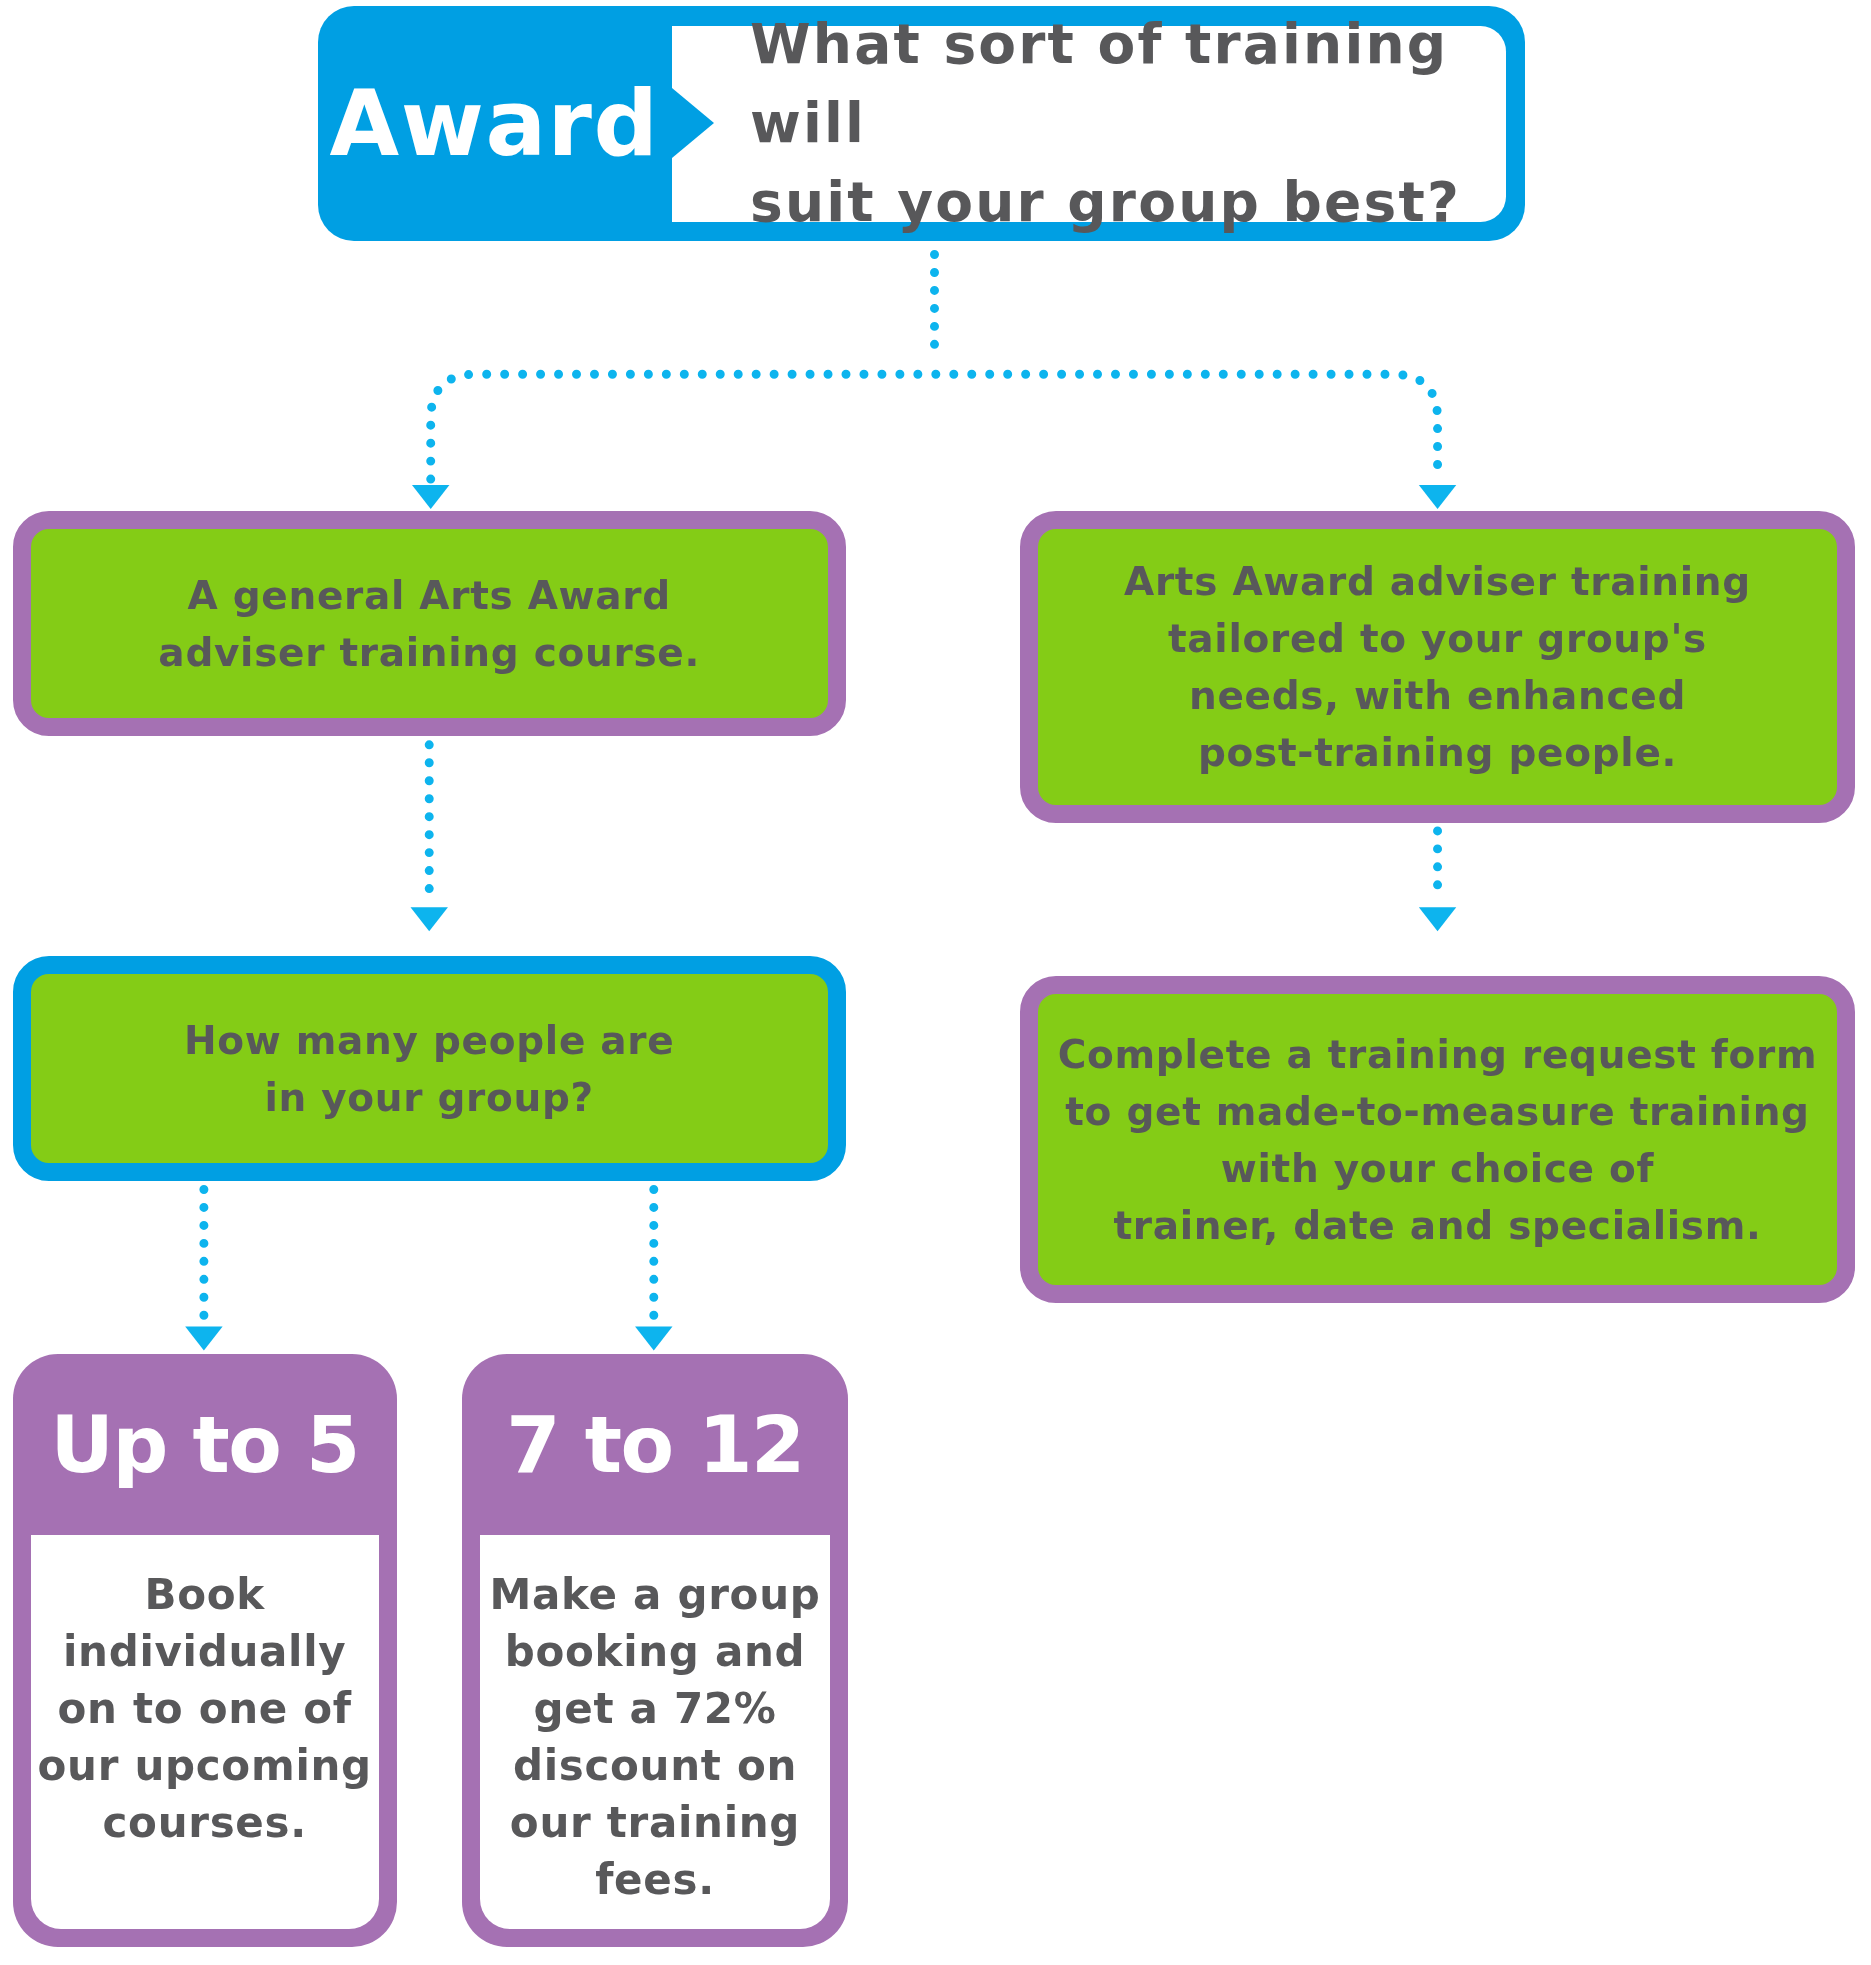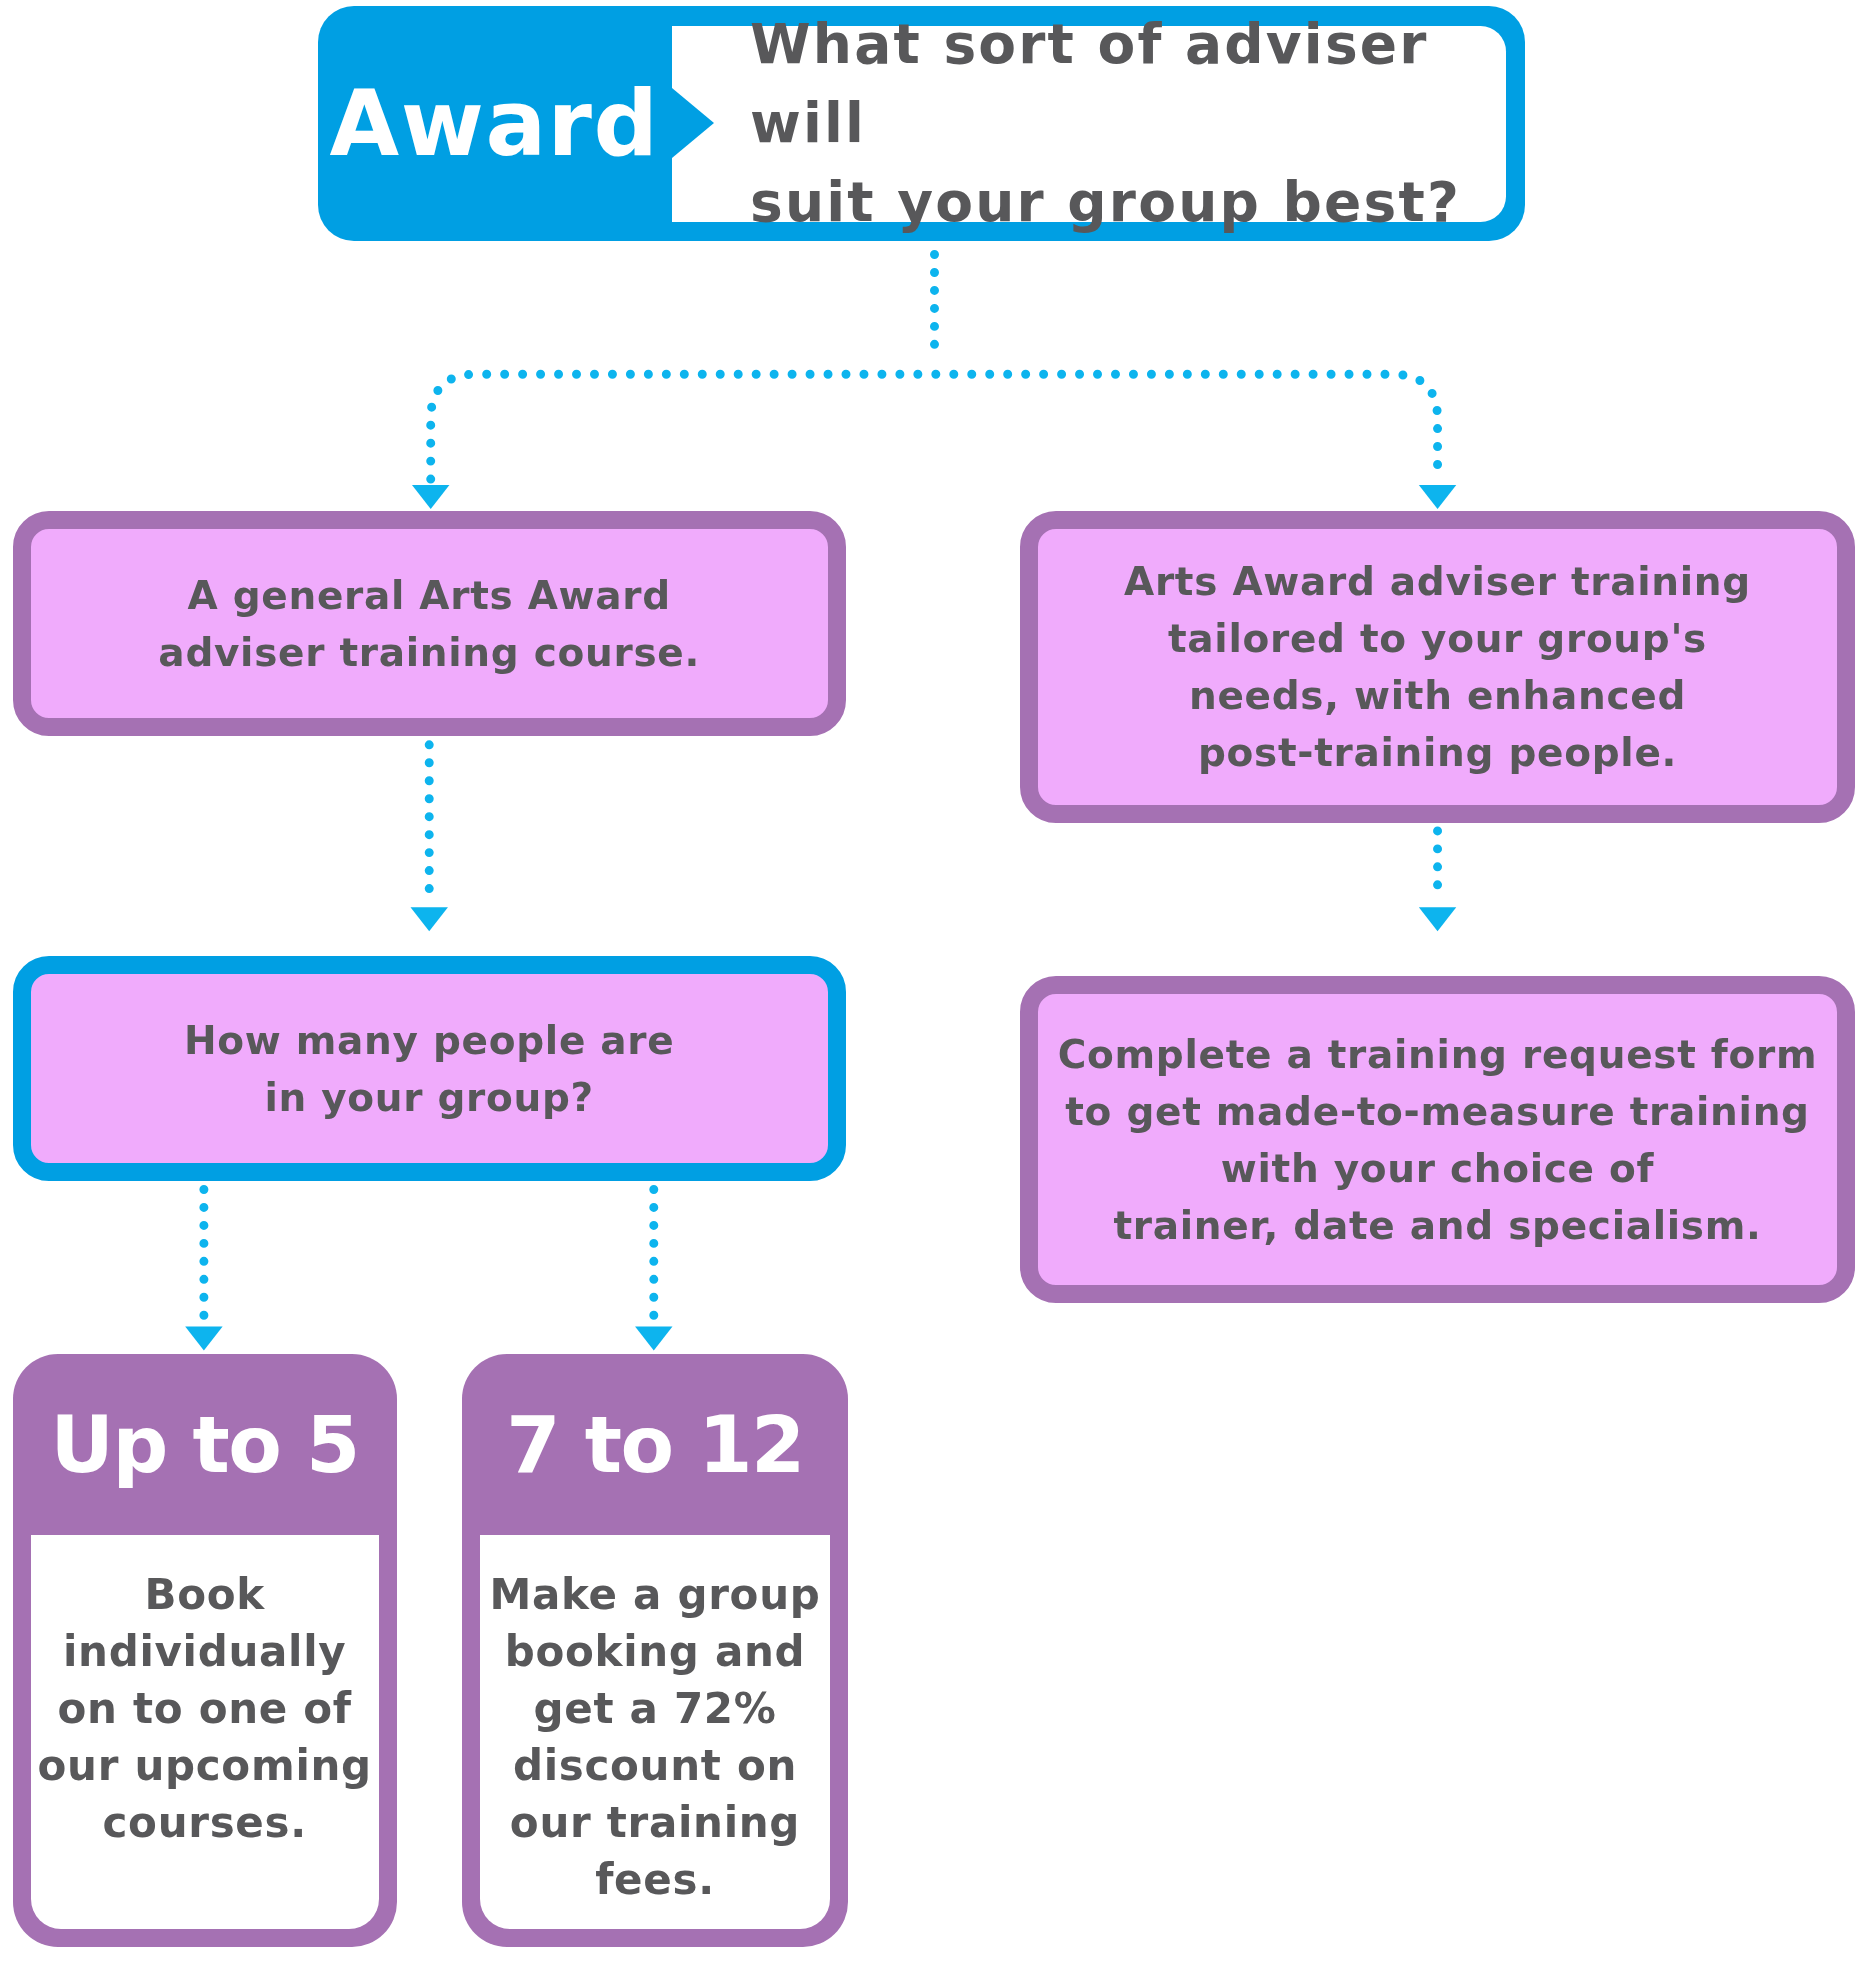--- a/index.html
+++ b/index.html
@@ -1,19 +1,19 @@
 <!DOCTYPE html>
 <html style="font-size:12px"><head>
 <meta charset="utf-8">
 <style>
   html, body { margin:0; padding:0; background:#ffffff; }
   body { width:1872px; height:1965px; position:relative; overflow:hidden;
          font-family:"DejaVu Sans", "Liberation Sans", sans-serif; color:#58585a; }
   .abs { position:absolute; box-sizing:border-box; }
-  .box { position:absolute; box-sizing:border-box; background:#f0abfc; border-radius:36px;
+  .box { position:absolute; box-sizing:border-box; background:#84cc16; border-radius:36px;
          display:flex; align-items:center; justify-content:center; text-align:center;
          font-weight:bold; font-size:39px; line-height:57px; letter-spacing:0.7px; }
   .purple { border:18px solid #a571b3; }
   .blue { border:18px solid #009fe3; }
   .txt { white-space:pre-line; }
   #start { left:318px; top:6px; width:1207px; height:235px; background:#009fe3; border-radius:36px; }
   #start-label { left:318px; top:6px; width:353px; height:235px; display:flex; align-items:center; justify-content:center;
                  color:#fff; font-weight:bold; font-size:90px; letter-spacing:1.5px; }
   #start-question { left:672px; top:25.5px; width:834px; height:196px; background:#fff;
                     border-radius:0 25.5px 25.5px 0; display:flex; align-items:center; padding-left:78px;
@@ -50,21 +50,21 @@
     <polygon points="1895,648 1945,648 1920,680"></polygon>
     <polygon points="548,1212 598,1212 573,1244"></polygon>
     <polygon points="1895,1212 1945,1212 1920,1244"></polygon>
     <polygon points="247,1772 297,1772 272,1804"></polygon>
     <polygon points="848,1772 898,1772 873,1804"></polygon>
   </g>
 </svg>
 
 <div id="start" class="abs"></div>
 <div id="start-label" class="abs">Award</div>
-<div id="start-question" class="abs txt">What sort of adviser will
+<div id="start-question" class="abs txt">What sort of training will
 suit your group best?</div>
 <div id="start-notch" class="abs"></div>
 
 <div class="box purple" style="left:12.7px;top:511px;width:833px;height:225px;">
   <span class="txt">A general Arts Award
 adviser training course.</span>
 </div>
 
 <div class="box purple" style="left:1020px;top:511px;width:835px;height:312px;">
   <span class="txt">Arts Award adviser training

